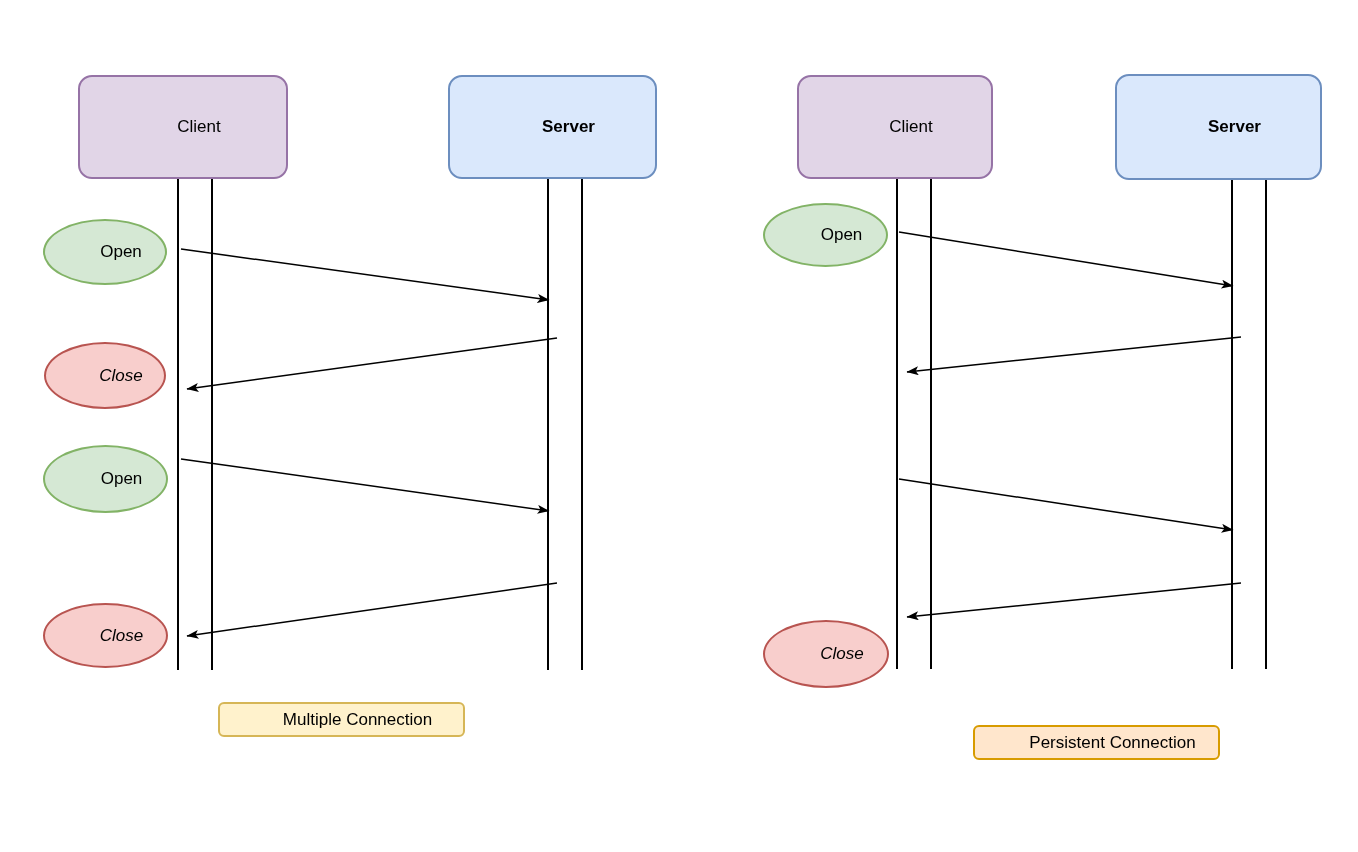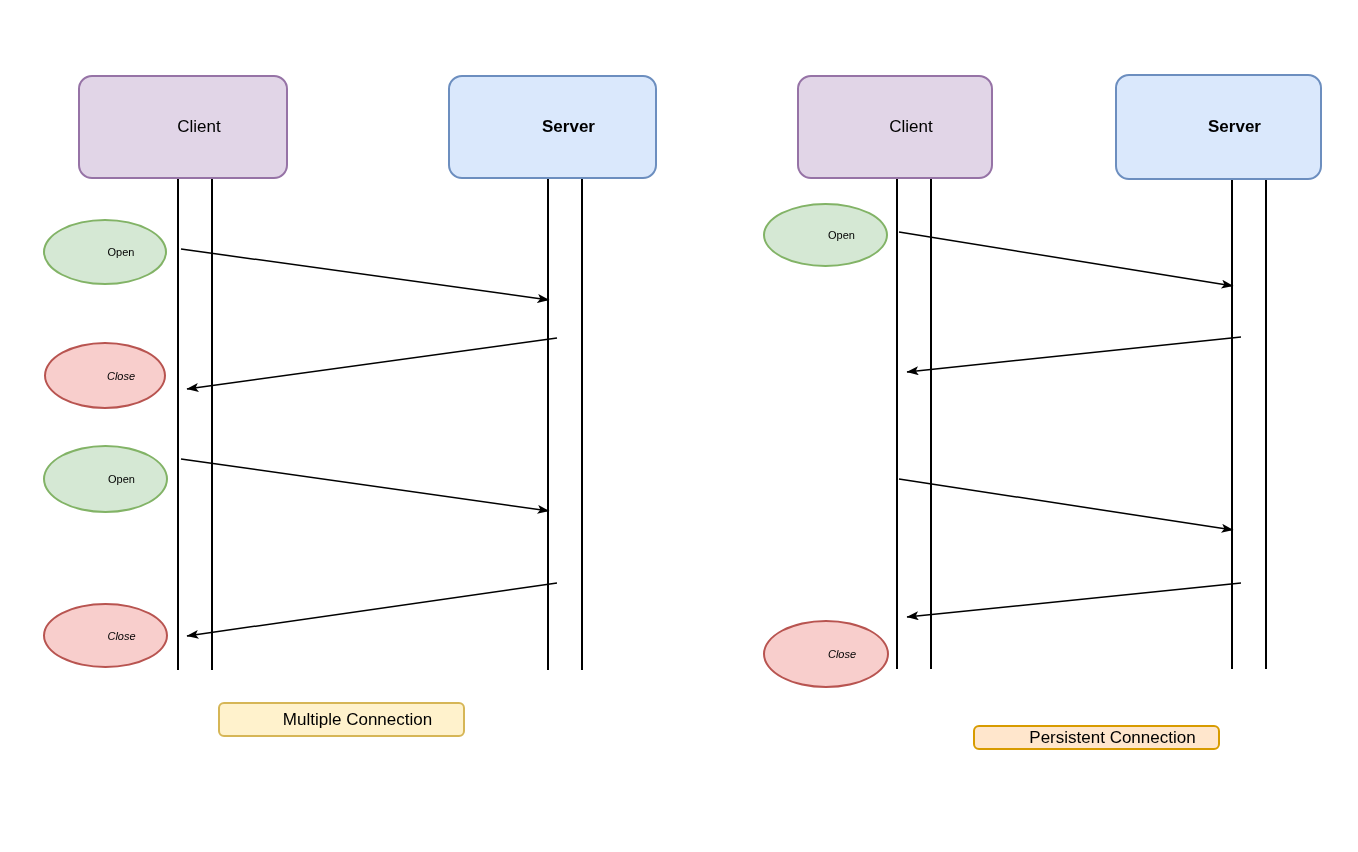--- a/index.html
+++ b/index.html
@@ -31,21 +31,21 @@
     border-left: 2px solid var(--line);
     border-right: 2px solid var(--line);
   }
 
   .ellipse {
     border: 2px solid;
     border-radius: 50%;
     display: flex;
     align-items: center;
     justify-content: center;
-    font-size: 11px;
+    font-size: 17px;
   }
   .ellipse.open  { background: var(--open-fill);  border-color: var(--open-border); }
   .ellipse.close { background: var(--close-fill); border-color: var(--close-border); font-style: italic; }
 
   .caption {
     border: 2px solid;
     border-radius: 6px;
     display: flex;
     align-items: center;
     justify-content: center;
@@ -107,21 +107,21 @@
     <div class="abs lifeline" style="left:896px; top:179px; height:490px;"></div>
     <div class="abs lifeline" style="left:1231px; top:180px; height:489px;"></div>
 
     <div class="abs ellipse open" style="left:763px; top:203px; width:125px; height:64px;">
       <span>Open</span>
     </div>
     <div class="abs ellipse close" style="left:763px; top:620px; width:126px; height:68px;">
       <span>Close</span>
     </div>
 
-    <div class="abs caption persistent" style="left:973px; top:725px; width:247px; height:25px;">
+    <div class="abs caption persistent" style="left:973px; top:725px; width:247px; height:35px;">
       <span>Persistent Connection</span>
     </div>
   </div>
 
   <svg class="arrows" width="1358" height="852" viewBox="0 0 1358 852">
     <defs>
       <marker id="ah" markerWidth="16" markerHeight="12" refX="11.5" refY="4.5" orient="auto" markerUnits="userSpaceOnUse">
         <path class="arrowhead-shape" d="M0,0 L12,4.5 L0,9 L2.8,4.5 Z"></path>
       </marker>
     </defs>

